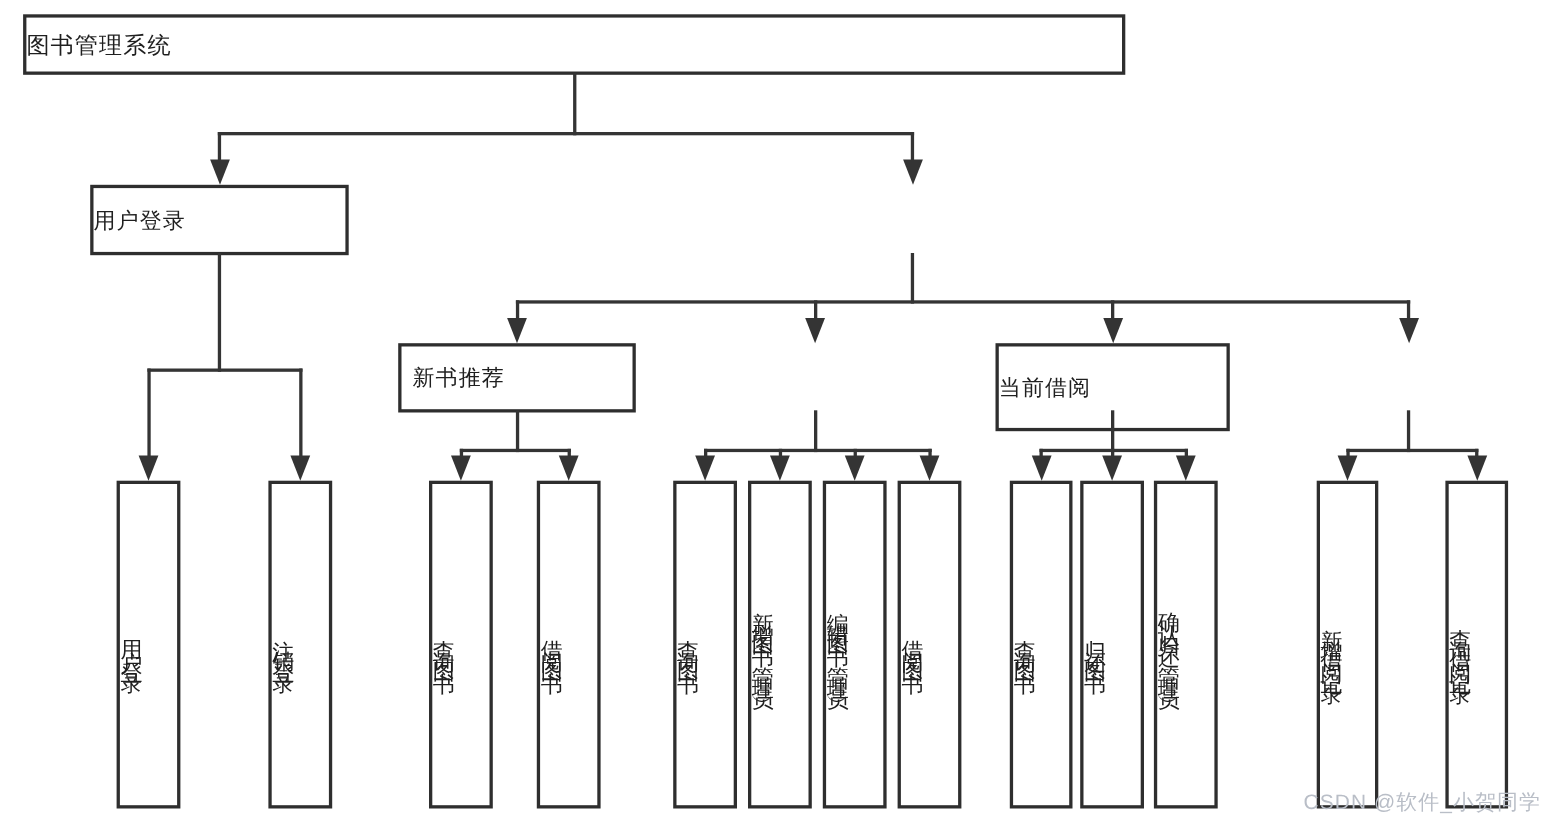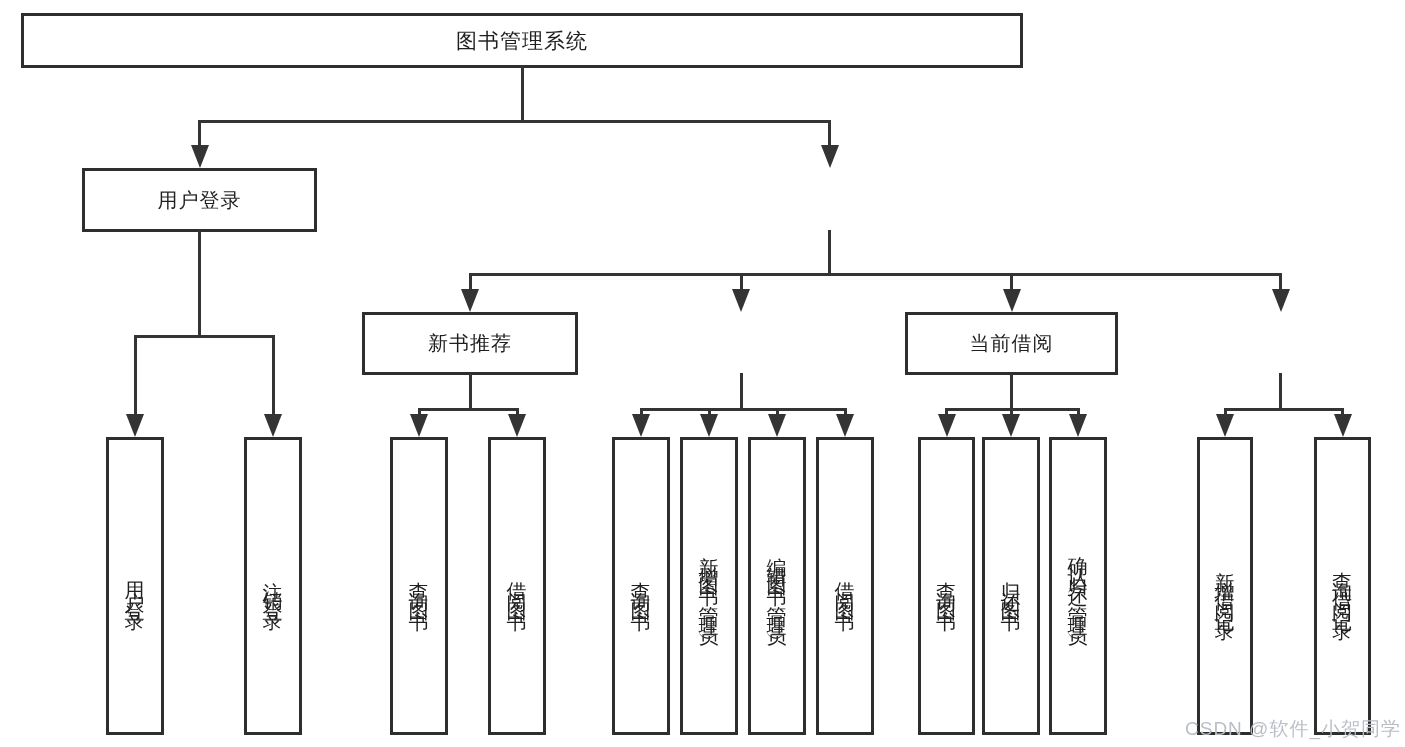--- a/index.html
+++ b/index.html
@@ -6,21 +6,21 @@
   body{
     width:1405px;height:747px;background:#ffffff;
     font-family:"Liberation Sans","DejaVu Sans",sans-serif;
     -webkit-font-smoothing:antialiased;
   }
   .stage{position:relative;width:1405px;height:747px;background:#ffffff;overflow:hidden}
   .node{
     position:absolute;box-sizing:border-box;
     border:3px solid var(--border,#2e2e2e);
     background:#ffffff;color:var(--text,#1f1f1f);
-    display:flex;align-items:center;justify-content:center;
+    display:flex;align-items:center;justify-content:flex-start;
   }
   .node.h .label{font-size:20px;letter-spacing:1px;white-space:nowrap}
   .node.root .label{font-size:21px;letter-spacing:1px}
   .node.v .label{
     writing-mode:vertical-rl;text-orientation:mixed;
     font-size:20px;line-height:1;letter-spacing:10px;
   }
   .cline{position:absolute;background:var(--line,#343434)}
   .arrow{
     position:absolute;width:0;height:0;
@@ -37,24 +37,24 @@
 <body>
 
 <div class="stage">
   <div class="watermark">CSDN @软件_小贺同学</div>
 <div class="node h root" style="left: 21px; top: 13px; width: 1002px; height: 55px;">
       <span class="label">图书管理系统</span>
     </div>
     <div class="node h" style="left: 82px; top: 168px; width: 235px; height: 64px;">
       <span class="label">用户登录</span>
     </div>
-    <div class="node h" style="left: 362px; top: 312px; width: 216px; height: 63px;">
+    <div class="node h" style="left: 362px; top: 312px; width: 216px; height: 63px; padding-left: 10px;">
       <span class="label">新书推荐</span>
     </div>
-    <div class="node h" style="left: 905px; top: 312px; width: 213px; height: 63px;">
+    <div class="node h" style="left: 905px; top: 312px; width: 213px; height: 80px;">
       <span class="label">当前借阅</span>
     </div>
     <div class="node v" style="left: 106px; top: 437px; width: 58px; height: 298px;">
       <span class="label">用户登录</span>
     </div>
     <div class="node v" style="left: 244px; top: 437px; width: 58px; height: 298px;">
       <span class="label">注销登录</span>
     </div>
     <div class="node v" style="left: 390px; top: 437px; width: 58px; height: 298px;">
       <span class="label">查询图书</span>

